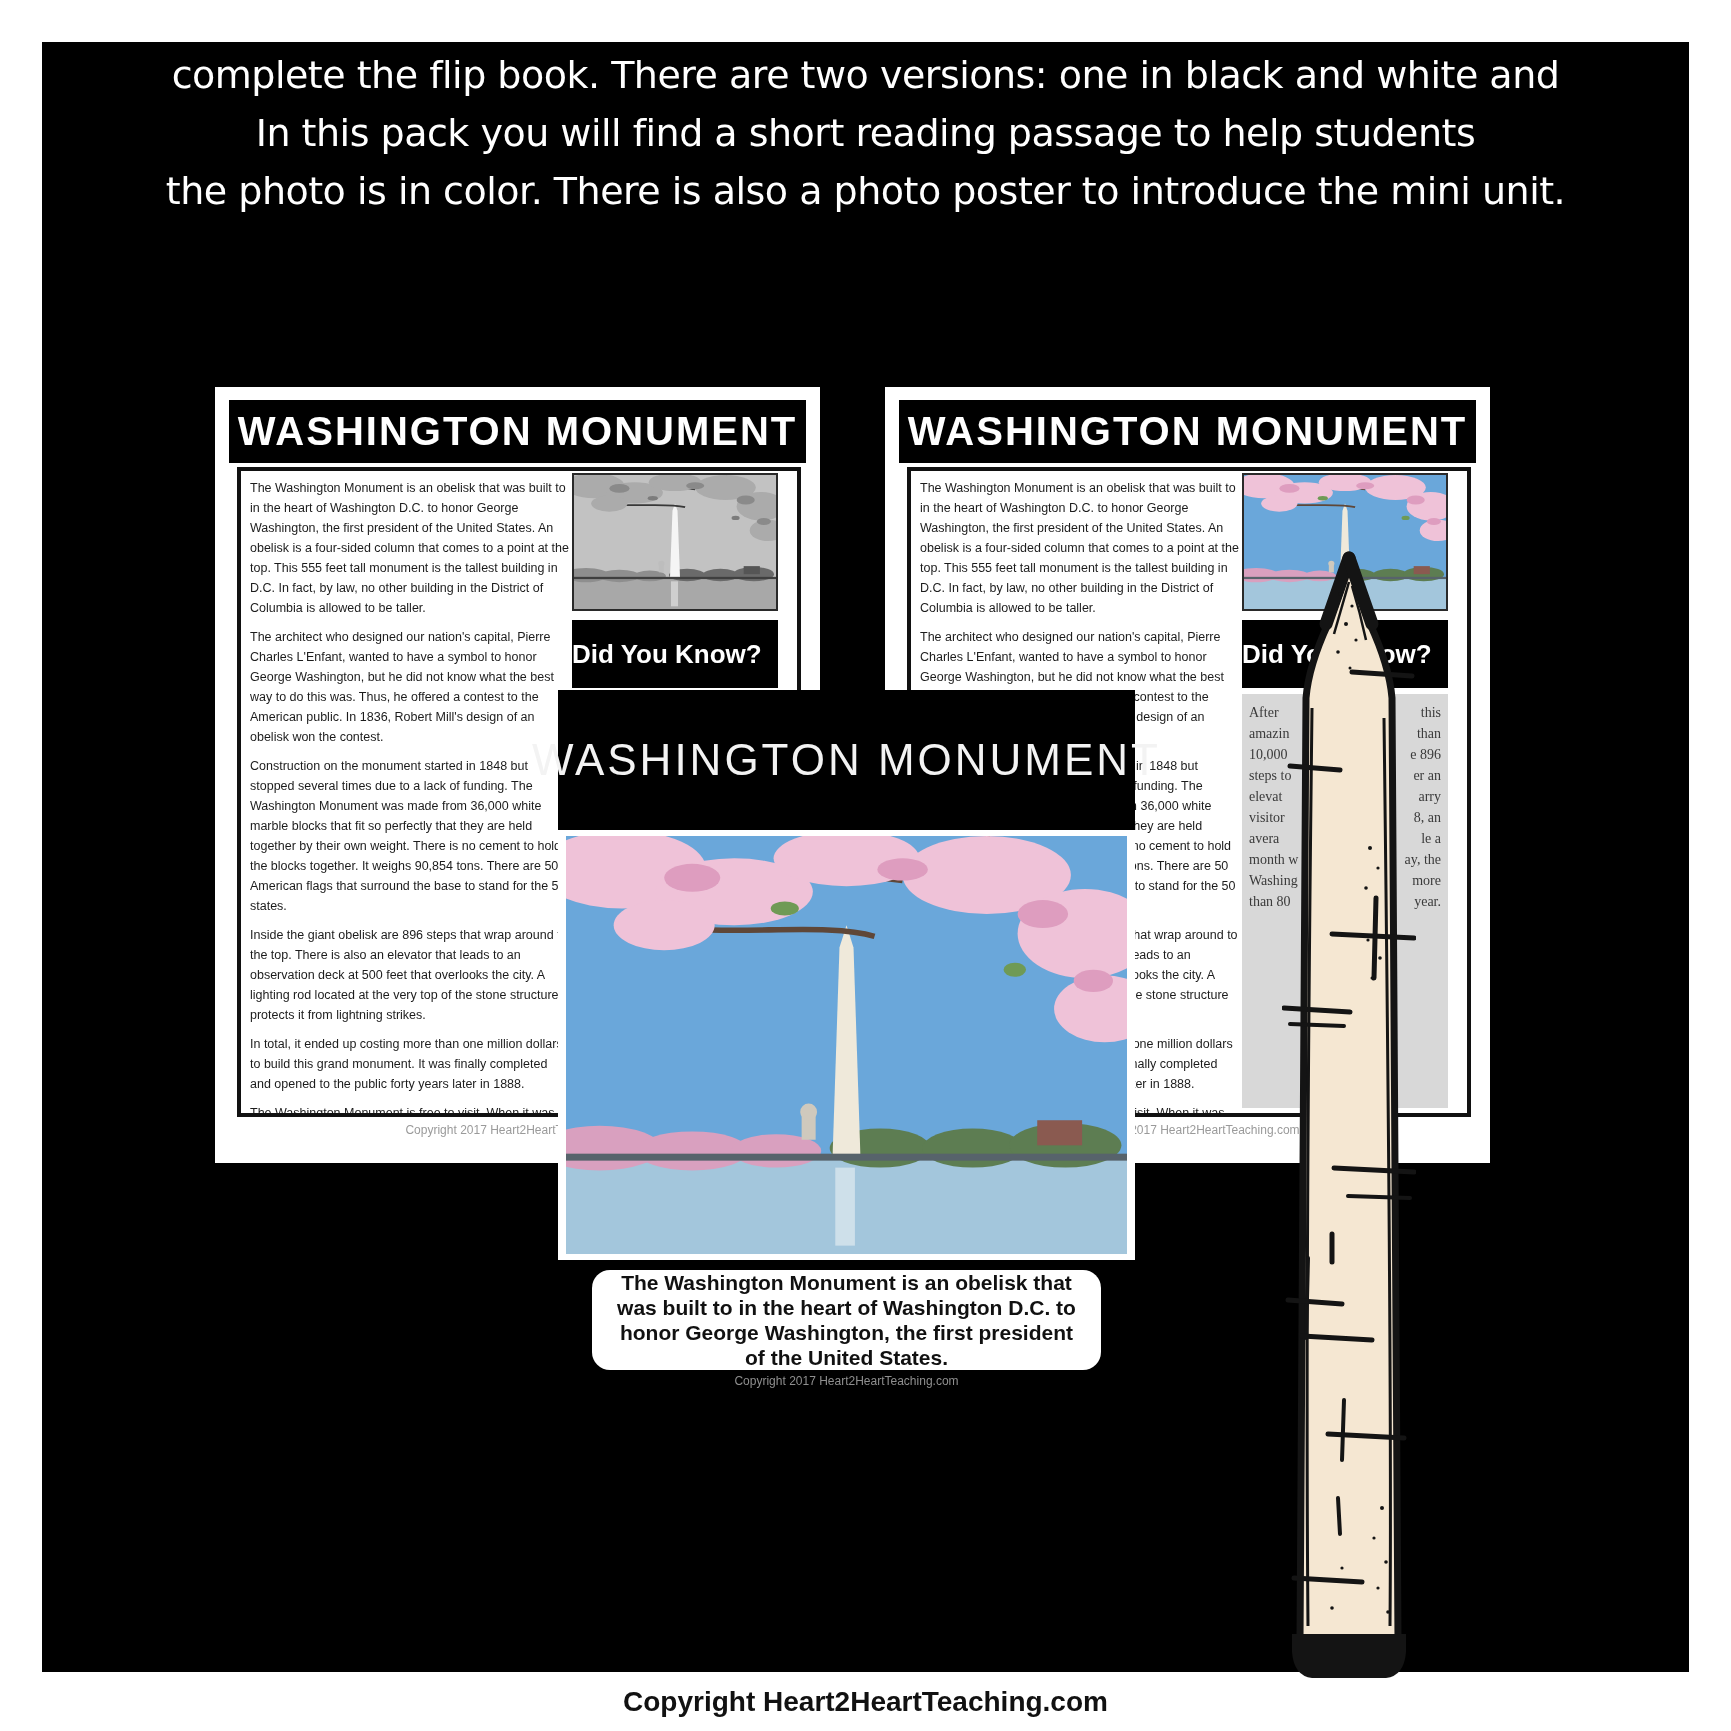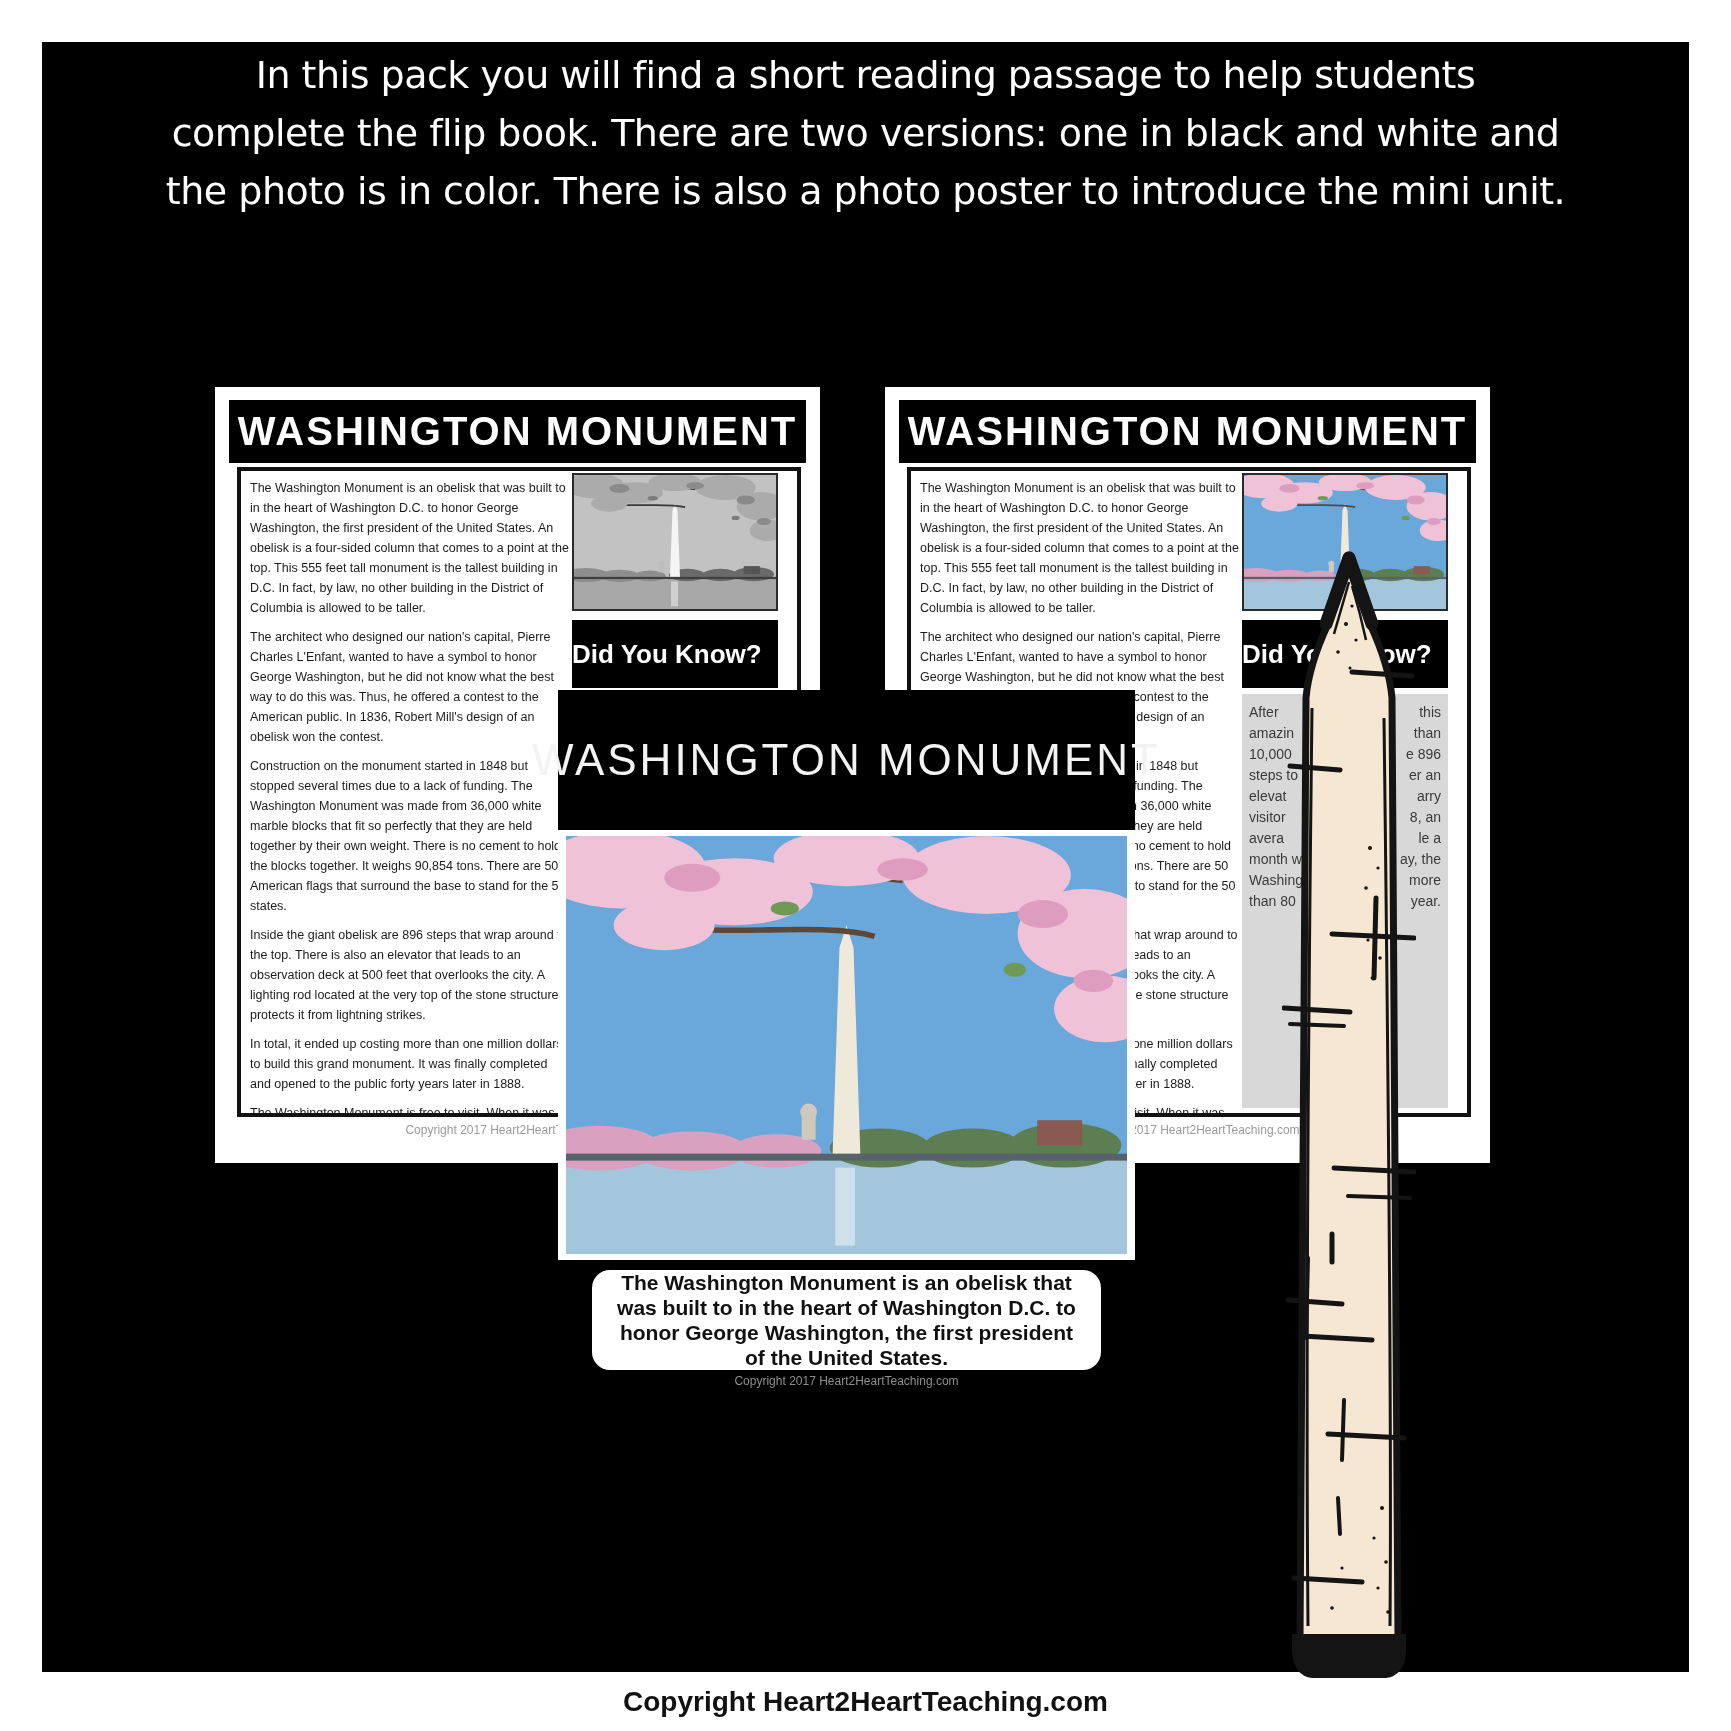--- a/index.html
+++ b/index.html
@@ -19,21 +19,21 @@
         box-sizing:border-box;overflow:hidden;background:#fff;}
   .page .text-col{position:absolute;left:9px;top:7px;width:320px;font-size:12.5px;line-height:20px;
         color:#1c1c1c;}
   .page .text-col p{margin:0 0 9px 0;}
   .page .photo{position:absolute;left:331px;top:2px;width:206px;height:138px;border:2px solid #2a2a2a;
         box-sizing:border-box;overflow:hidden;}
   .page .banner{position:absolute;left:331px;top:149px;width:206px;height:68px;background:#000;
         display:flex;align-items:center;color:#fff;font-weight:bold;font-size:26px;}
   .page .fact-box{position:absolute;left:331px;top:223px;width:206px;height:414px;background:#d8d8d8;
         color:#3a3a3a;font-size:14px;}
-  .fact-row{position:relative;height:21px;line-height:21px;}
+  .fact-row{position:relative;height:21px;line-height:21px;font-family:Liberation Serif, serif;}
   .fact-row .fl{position:absolute;left:7px;white-space:nowrap;}
   .fact-row .fr{position:absolute;right:7px;white-space:nowrap;}
   .fact-rows{padding-top:8px;}
   .page .pg-copy{position:absolute;left:0;top:736px;width:100%;text-align:center;font-size:12px;color:#9a9a9a;}
   
   .photo svg,.photo-big svg{display:block;width:100%;height:100%;}
   .ph-branch path{fill:none;stroke-width:2px;}
   .photo-scene.color .ph-sky{fill:#6aa7da}.photo-scene.color .ph-water{fill:#a3c6dc}
   .photo-scene.color .ph-tree-pink ellipse{fill:#d9a0bf}.photo-scene.color .ph-tree-green ellipse{fill:#5d7d52}
   .photo-scene.color .ph-bldg{fill:#8a5a50}.photo-scene.color .ph-dome{fill:#cfc9bd}
@@ -71,22 +71,22 @@
         display:flex;align-items:center;justify-content:center;color:#111;font-size:28px;font-weight:bold;}
 </style>
 </head>
 <body>
 
 <div id="stage">
 
   <div class="canvas"></div>
 
   <div class="intro" style="left:42px;">
+    <div>complete the flip book. There are two versions: one in black and white and</div>
     <div>In this pack you will find a short reading passage to help students</div>
-    <div>complete the flip book. There are two versions: one in black and white and</div>
     <div>the photo is in color. There is also a photo poster to introduce the mini unit.</div>
   </div>
 
   <div class="page" style="left:215px;top:387px;">
     <div class="title-bar">
       <span>WASHINGTON MONUMENT</span>
     </div>
     <div class="frame">
       <div class="text-col">
         <p>The Washington Monument is an obelisk that was built to in the heart of Washington D.C. to honor George Washington, the first president of the United States. An obelisk is a four-sided column that comes to a point at the top. This 555 feet tall monument is the tallest building in D.C. In fact, by law, no other building in the District of Columbia is allowed to be taller.</p>

